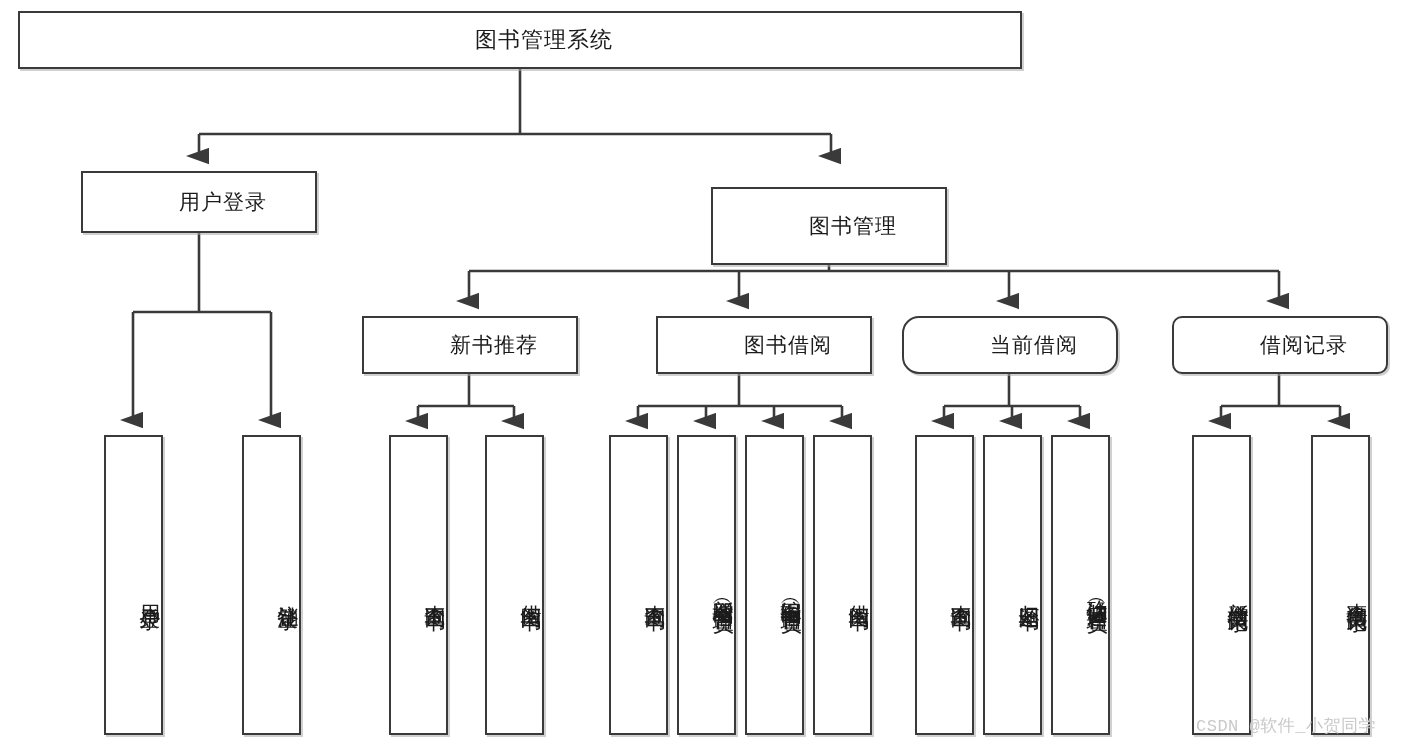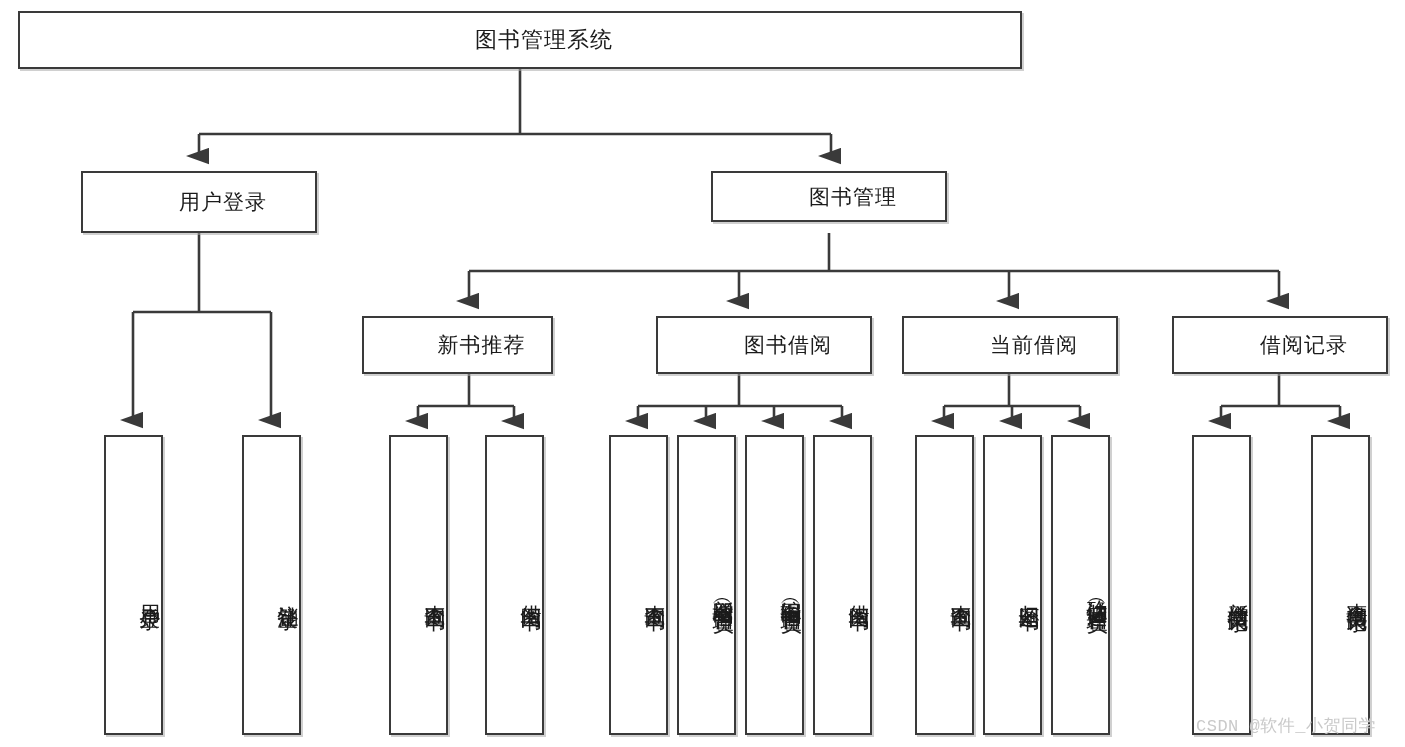--- a/index.html
+++ b/index.html
@@ -123,34 +123,34 @@
     </g>
   </svg>
 
   <div class="node h title-node" style="left:18px; top:11px; width:1004px; height:58px;">
     <span>图书管理系统</span>
   </div>
 
   <div class="node h" style="left:81px; top:171px; width:236px; height:62px;">
     <span>用户登录</span>
   </div>
-  <div class="node h" style="left:711px; top:171px; width:236px; height:51px;">
+  <div class="node h" style="left:711px; top:187px; width:236px; height:78px;">
     <span>图书管理</span>
   </div>
 
-  <div class="node h" style="left:362px; top:316px; width:191px; height:58px;">
+  <div class="node h" style="left:362px; top:316px; width:216px; height:58px;">
     <span>新书推荐</span>
   </div>
   <div class="node h" style="left:656px; top:316px; width:216px; height:58px;">
     <span>图书借阅</span>
   </div>
-  <div class="node h" style="left:902px; top:316px; width:216px; height:58px;">
+  <div class="node h" style="left:902px; top:316px; width:216px; height:58px;border-radius:17px;">
     <span>当前借阅</span>
   </div>
-  <div class="node h" style="left:1172px; top:316px; width:216px; height:58px;">
+  <div class="node h" style="left:1172px; top:316px; width:216px; height:58px;border-radius:10px;">
     <span>借阅记录</span>
   </div>
 
   <div class="node v" style="left:104px; top:435px; width:59px; height:300px;">
     <span class="vtext">用户登录</span>
   </div>
   <div class="node v" style="left:242px; top:435px; width:59px; height:300px;">
     <span class="vtext">注销登录</span>
   </div>
 

